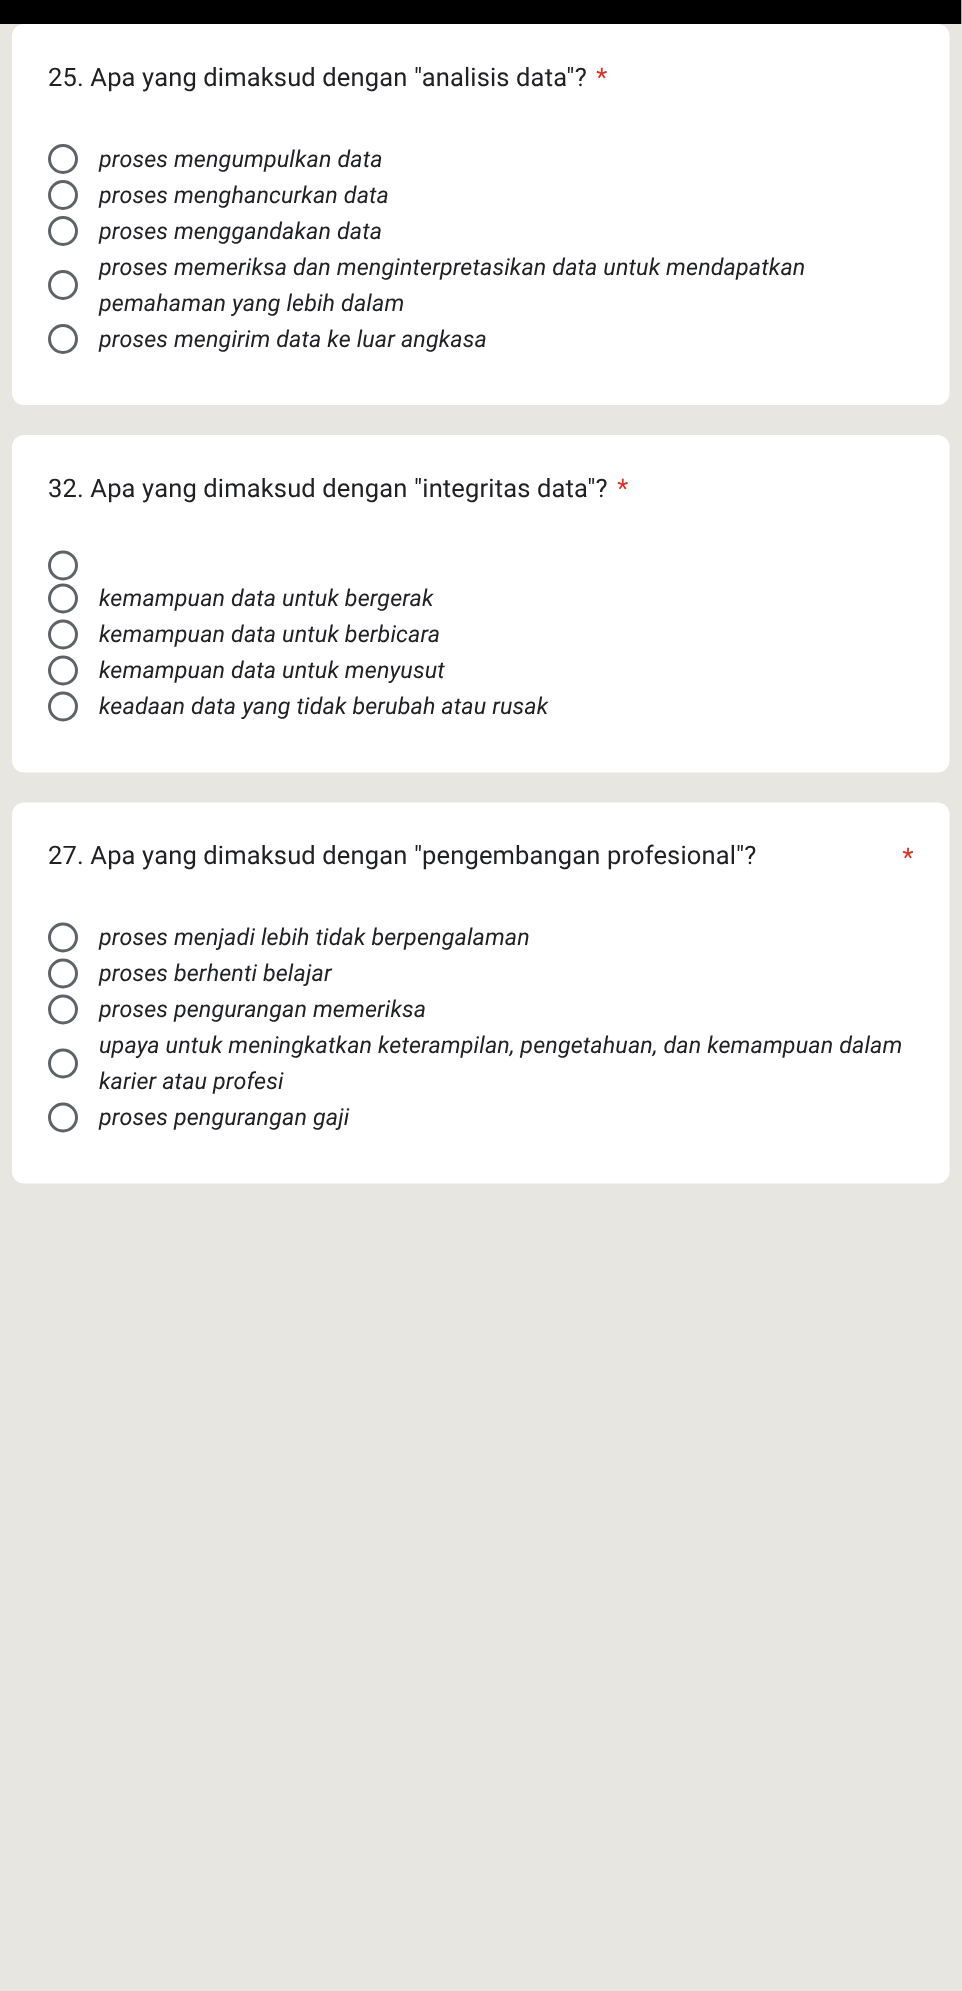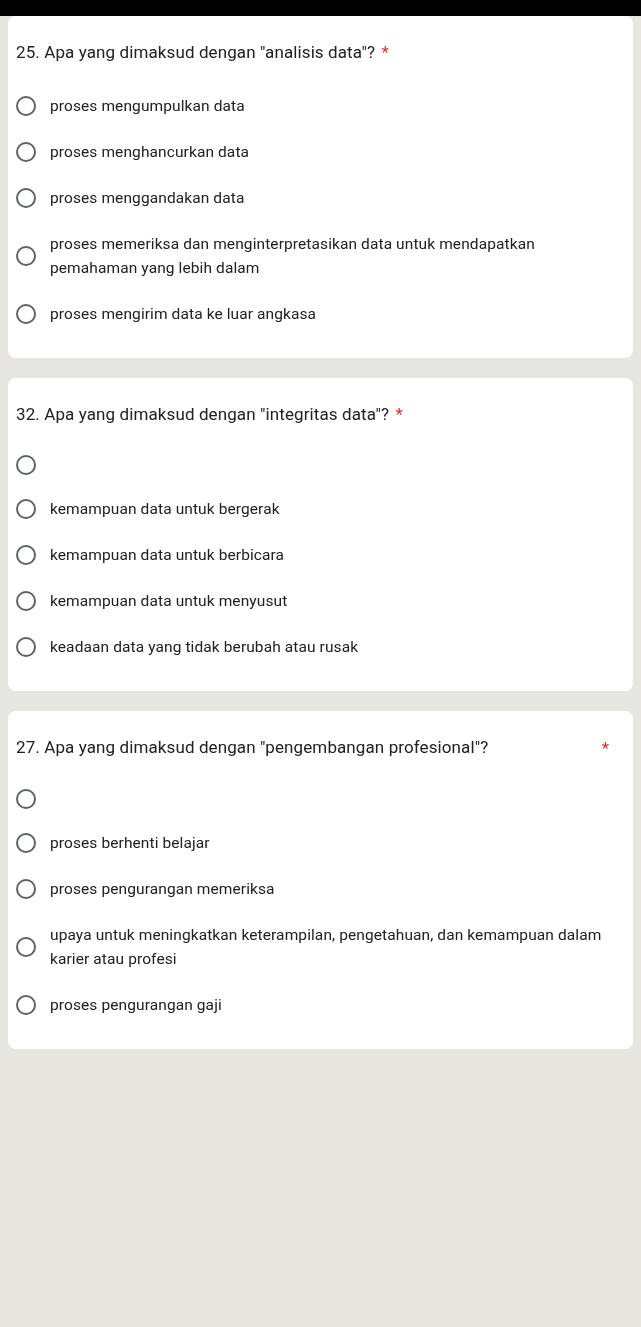--- a/index.html
+++ b/index.html
@@ -11,42 +11,42 @@
   }
   .top-bar {
     background: #000;
     height: 16px;
     width: 100%;
   }
   .card {
     background: #fff;
     border-radius: 8px;
     margin: 0 8px 20px 8px;
-    padding: 24px 24px 32px 8px;
+    padding: 24px 24px 32px 24px;
   }
   .card:first-of-type {
     border-top-left-radius: 0;
     border-top-right-radius: 0;
     margin-top: 0;
   }
   .question-title {
     font-size: 17px;
     color: #202124;
     line-height: 1.5;
     margin-bottom: 28px;
     letter-spacing: 0.1px;
   }
   .required {
     color: #d93025;
     margin-left: 2px;
   }
   .options {
     display: flex;
     flex-direction: column;
-    gap: 22px;
+    font-style: italic;
   }
   .option {
     display: flex;
     align-items: center;
     gap: 14px;
     cursor: pointer;
   }
   .radio {
     width: 20px;
     height: 20px;
@@ -147,20 +147,21 @@
     <div class="question-title" style="margin-bottom:0;">
       <span>27.</span>
       <span>Apa yang dimaksud dengan "pengembangan profesional"?</span>
     </div>
     <span class="required-side">*</span>
   </div>
   <div style="height:28px;"></div>
   <div class="options">
     <div class="option">
       <div class="radio"></div>
+      <div class="option-label">proses menjadi lebih tidak berpengalaman</div>
     </div>
     <div class="option">
       <div class="radio"></div>
       <div class="option-label">proses berhenti belajar</div>
     </div>
     <div class="option">
       <div class="radio"></div>
       <div class="option-label">proses pengurangan memeriksa</div>
     </div>
     <div class="option multiline">

